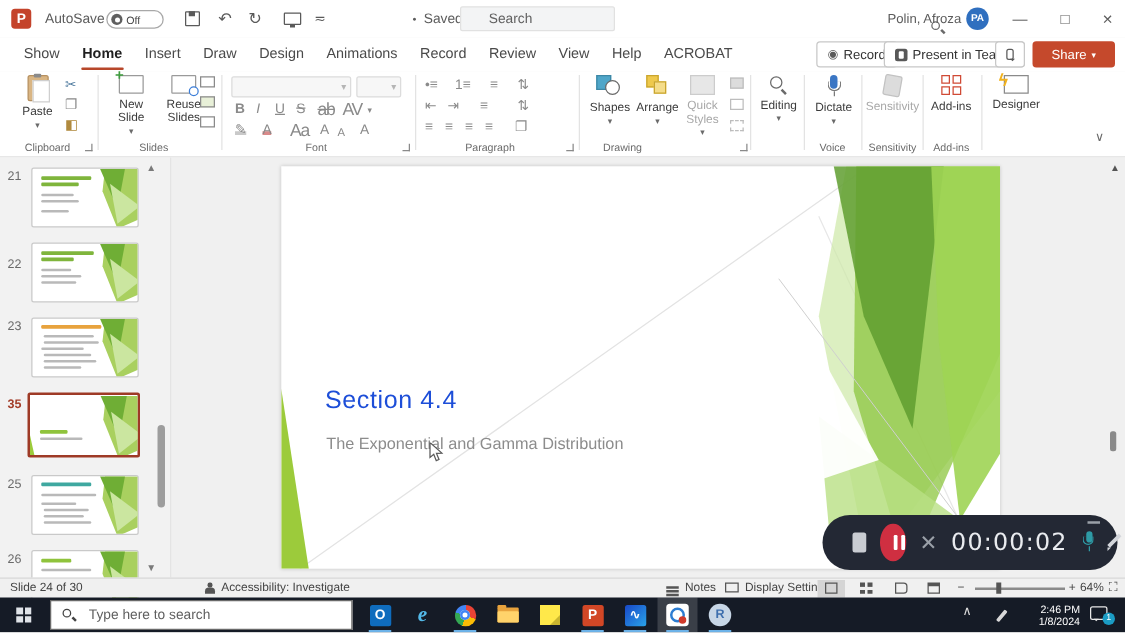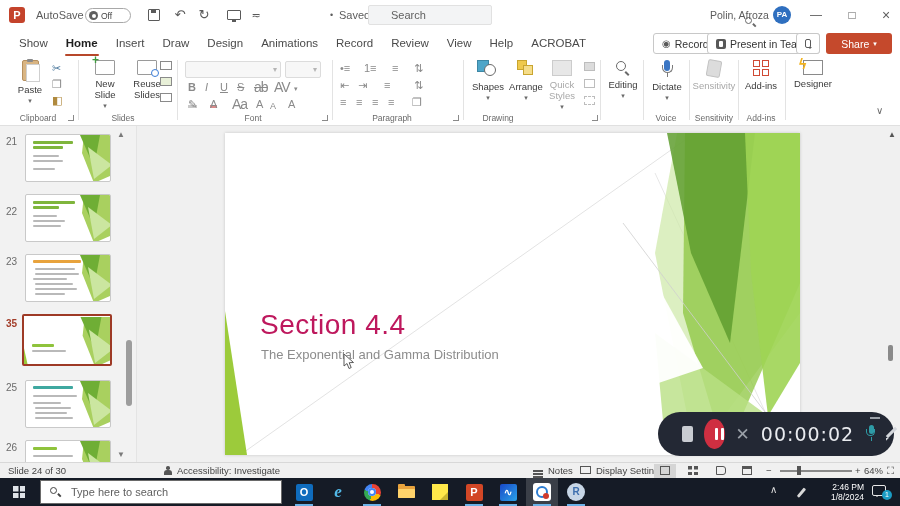--- a/index.html
+++ b/index.html
@@ -82,21 +82,21 @@
   .thumb-num { position:absolute; left:6px; width:16px; font-size:10px; color:#6a6a6a; }
   .thumb-num.sel { color:#A33E2A; font-weight:bold; }
   .thumb { position:absolute; left:25px; width:86px; height:48px; background:#ffffff; border:1px solid #c9c9c9; border-radius:2px; overflow:hidden; }
   .thumb.sel { left:22px; width:90px; height:52px; border:2px solid #9E3A26; }
   .t-line { position:absolute; height:2px; background:#b9b9b9; border-radius:1px; }
   .t-title { position:absolute; height:3px; border-radius:1px; }
   .scroll-arrow { position:absolute; left:117px; font-size:8px; color:#7a7a7a; }
   #thumb-scrollbar { position:absolute; left:126px; top:214px; width:6px; height:66px; background:#9d9d9d; border-radius:3px; }
 
   #slide-canvas { top:7px; left:225px; width:575px; height:322px; background:#ffffff; box-shadow:0 0 3px rgba(0,0,0,.18); }
-  #slide-title { position:absolute; left:35px; top:176px; font-size:28px; color:#be185d; letter-spacing:.5px; }
+  #slide-title { position:absolute; left:35px; top:176px; font-size:20px; color:#1d4ed8; letter-spacing:.5px; }
   #slide-subtitle { position:absolute; left:36px; top:214px; font-size:13px; color:#8C8C8C; }
   #canvas-scroll-up { position:absolute; left:888px; top:4px; font-size:8px; color:#555; }
   #canvas-scrollbar { position:absolute; left:888px; top:219px; width:5px; height:16px; background:#8a8a8a; border-radius:2px; }
 
   
   #rec-bar { top:286px; left:658px; width:236px; height:44px; background:#232834; border-radius:22px; display:flex; align-items:center; padding-left:24px; gap:11px; }
   .stop-ic { width:16px; height:16px; background:#C9CCD2; border-radius:2px; }
   .pause-btn { width:30px; height:30px; border-radius:50%; background:#CF2F41; position:relative; }
   .pause-btn::before, .pause-btn::after { content:""; position:absolute; top:9px; width:3px; height:12px; background:#fff; border-radius:1px; }
   .pause-btn::before { left:11px; } .pause-btn::after { left:17px; }

